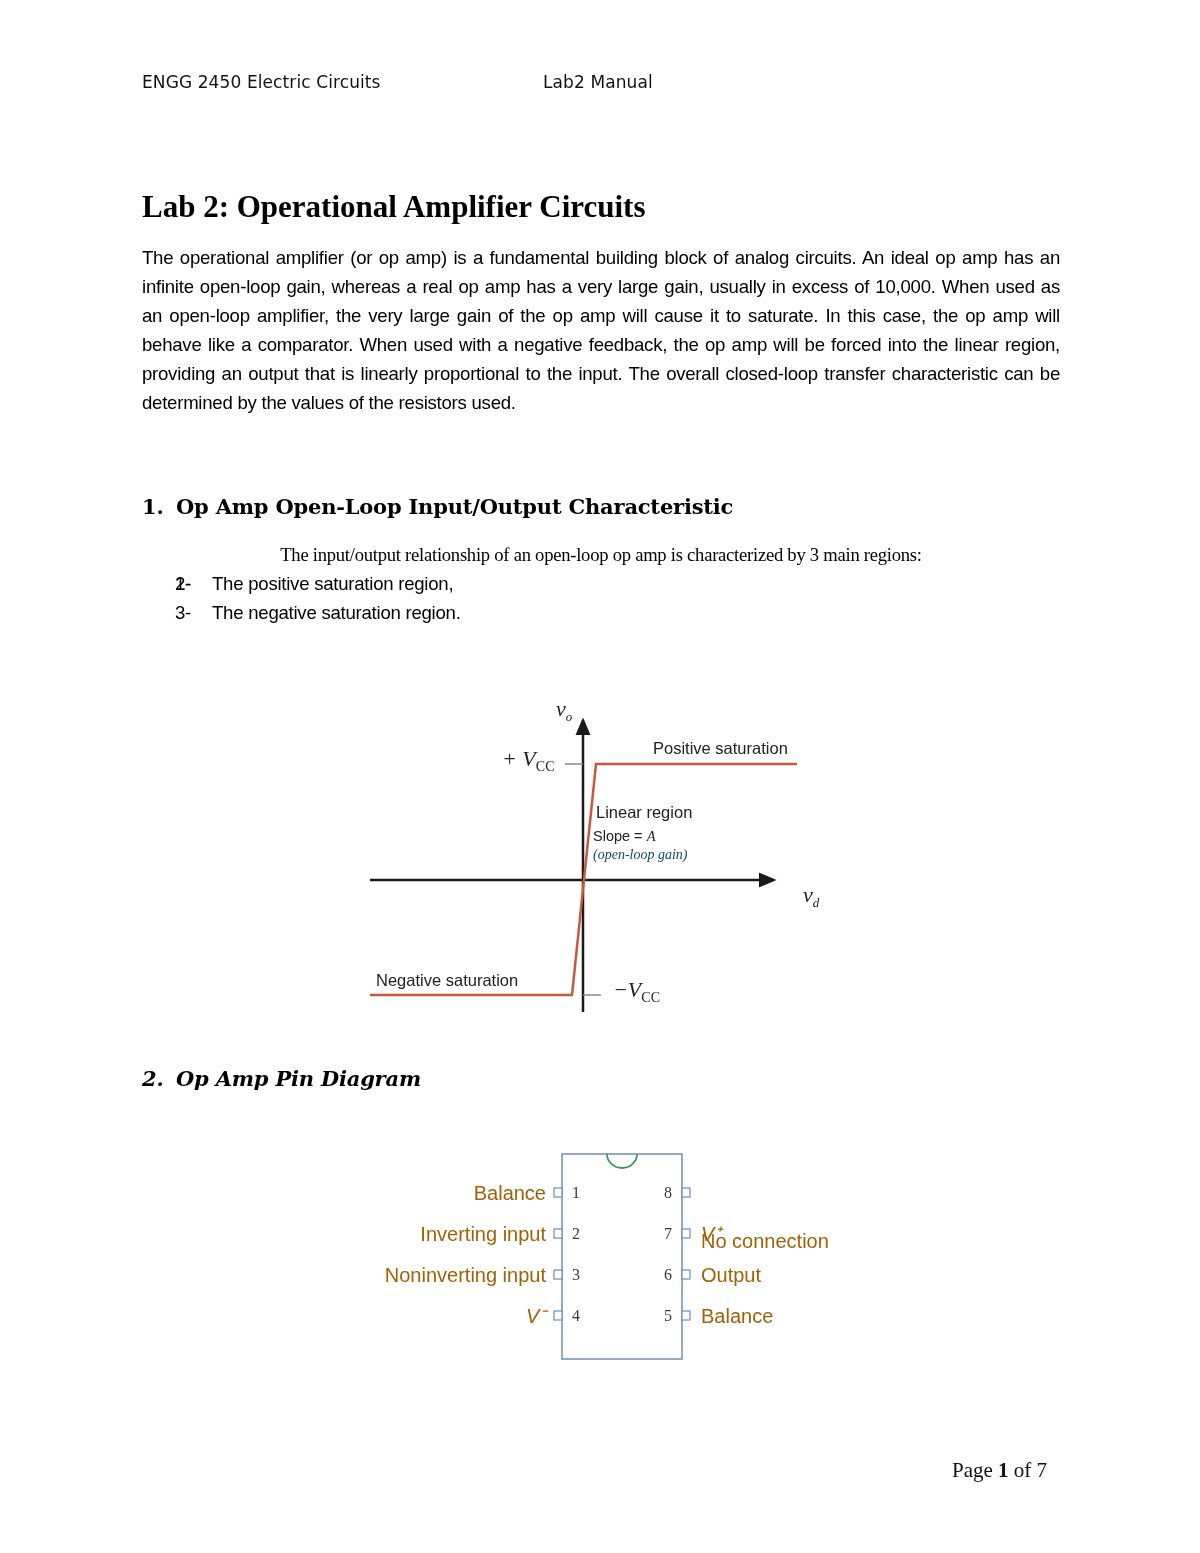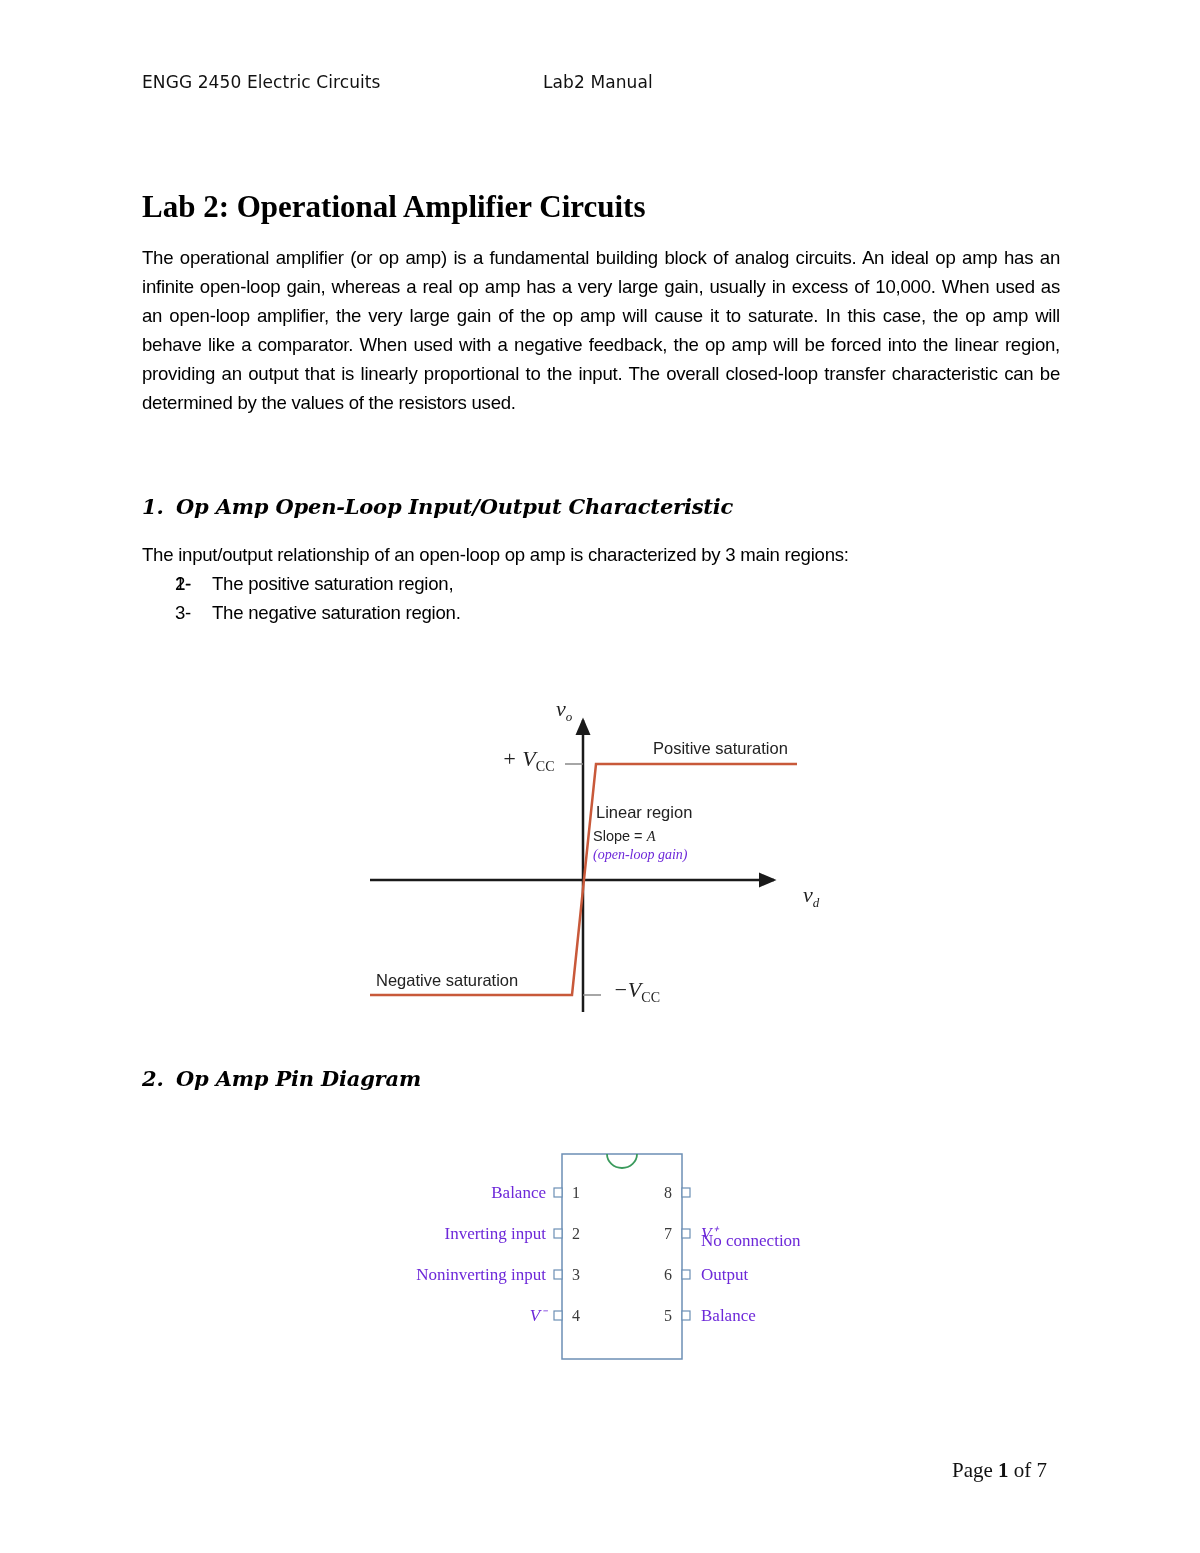--- a/index.html
+++ b/index.html
@@ -9,37 +9,37 @@
   .running-header { position: absolute; top: 72px; left: 142px; font-family: "DejaVu Sans", sans-serif; font-size: 17px; color: #111; letter-spacing: 0.1px; }
   .running-header .course { position: absolute; left: 0; top: 0; white-space: nowrap; }
   .running-header .manual { position: absolute; left: 401px; top: 0; white-space: nowrap; }
 
   .title { position: absolute; left: 142px; top: 189px; margin: 0; font-family: "Liberation Serif", serif; font-weight: bold; font-size: 31px; white-space: nowrap; }
 
   .para { position: absolute; left: 142px; width: 918px; font-family: "Liberation Sans", sans-serif; font-size: 18.6px; line-height: 29px; text-align: justify; margin: 0; letter-spacing: -0.25px; }
   .intro { top: 243px; }
 
   .section-heading { position: absolute; left: 142px; margin: 0; font-family: "DejaVu Serif", serif; font-weight: bold; font-size: 21px; white-space: nowrap; letter-spacing: -0.2px; }
-  .s1 { top: 494px; font-style: italic; }
+  .s1 { top: 494px; }
   .s2 { top: 1066px; font-style: italic; }
   .section-heading .num { display: inline-block; width: 34px; }
 
-  .lead { top: 540px; text-align: left; }
+  .lead { top: 540px; text-align: center; font-family: Liberation Serif, serif; }
   .regions { position: absolute; left: 175px; top: 569px; width: 885px; margin: 0; padding: 0; list-style: none; font-family: "Liberation Sans", sans-serif; font-size: 18.6px; line-height: 29px; letter-spacing: -0.25px; }
   .regions li { position: relative; padding-left: 37px; text-align: justify; }
   .regions .marker { position: absolute; left: 0; top: 0; }
 
   .graph { position: absolute; left: 360px; top: 690px; width: 480px; height: 330px; }
   .graph svg { position: absolute; left: 0; top: 0; }
   .glabel { position: absolute; white-space: nowrap; font-family: "Liberation Sans", sans-serif; color: #222; }
   .math { font-family: "Liberation Serif", serif; font-style: italic; color: #222; }
 
   .pindiag { position: absolute; left: 400px; top: 1145px; width: 420px; height: 225px; }
   .pindiag svg { position: absolute; left: 0; top: 0; }
-  .pinlabel { position: absolute; font-family: Liberation Serif, serif; font-size: 17px; color: #6d28d9; white-space: nowrap; line-height: 18px; }
+  .pinlabel { position: absolute; font-family: Liberation Sans, sans-serif; font-size: 20px; color: #a16207; white-space: nowrap; line-height: 18px; }
   .pinlabel.left { text-align: right; }
   .pinnum { position: absolute; font-family: "Liberation Serif", serif; font-size: 16px; color: #3a3a3a; line-height: 18px; }
 
   .footer { position: absolute; left: 952px; top: 1458px; font-family: Liberation Serif, serif; font-size: 21px; color: #111; white-space: nowrap; }
   .footer b { font-weight: bold; }
 </style>
 </head>
 <body>
 
 <div class="page">
@@ -89,21 +89,21 @@
       <line x1="223" y1="305" x2="241" y2="305" stroke="#888" stroke-width="1.5"></line>
 
       <polyline points="10,305 212,305 236,74 437,74" fill="none" stroke="#c8593a" stroke-width="2.5"></polyline>
     </svg>
 
     <span class="glabel math" style="left:196px; top:6px; font-size:22px;"><span>v</span><sub style="font-size:13px;">o</sub></span>
     <span class="glabel math" style="left:142px; top:56px; font-size:22px; font-style:normal;"><span class="math">+ V</span><sub style="font-size:14px; font-style:normal;">CC</sub></span>
     <span class="glabel" style="left:293px; top:49px; font-size:16.5px;">Positive saturation</span>
     <span class="glabel" style="left:236px; top:113px; font-size:16.5px;">Linear region</span>
     <span class="glabel" style="left:233px; top:138px; font-size:14.5px;"><span>Slope = </span><span class="math">A</span></span>
-    <span class="glabel math" style="left:233px; top:157px; font-size:14px; color:#6d28d9;text-align:right;">(open-loop gain)</span>
+    <span class="glabel math" style="left:233px; top:157px; font-size:14px; color:#0c4a6e;text-align:right;">(open-loop gain)</span>
     <span class="glabel math" style="left:443px; top:192px; font-size:22px;"><span>v</span><sub style="font-size:13px;">d</sub></span>
     <span class="glabel" style="left:16px; top:281px; font-size:16.5px;">Negative saturation</span>
     <span class="glabel math" style="left:253px; top:287px; font-size:22px;"><span>−V</span><sub style="font-size:14px; font-style:normal;">CC</sub></span>
   </div>
 
   <h2 class="section-heading s2">
     <span class="num">2.</span><span>Op Amp Pin Diagram</span>
   </h2>
 
   <div class="pindiag">

